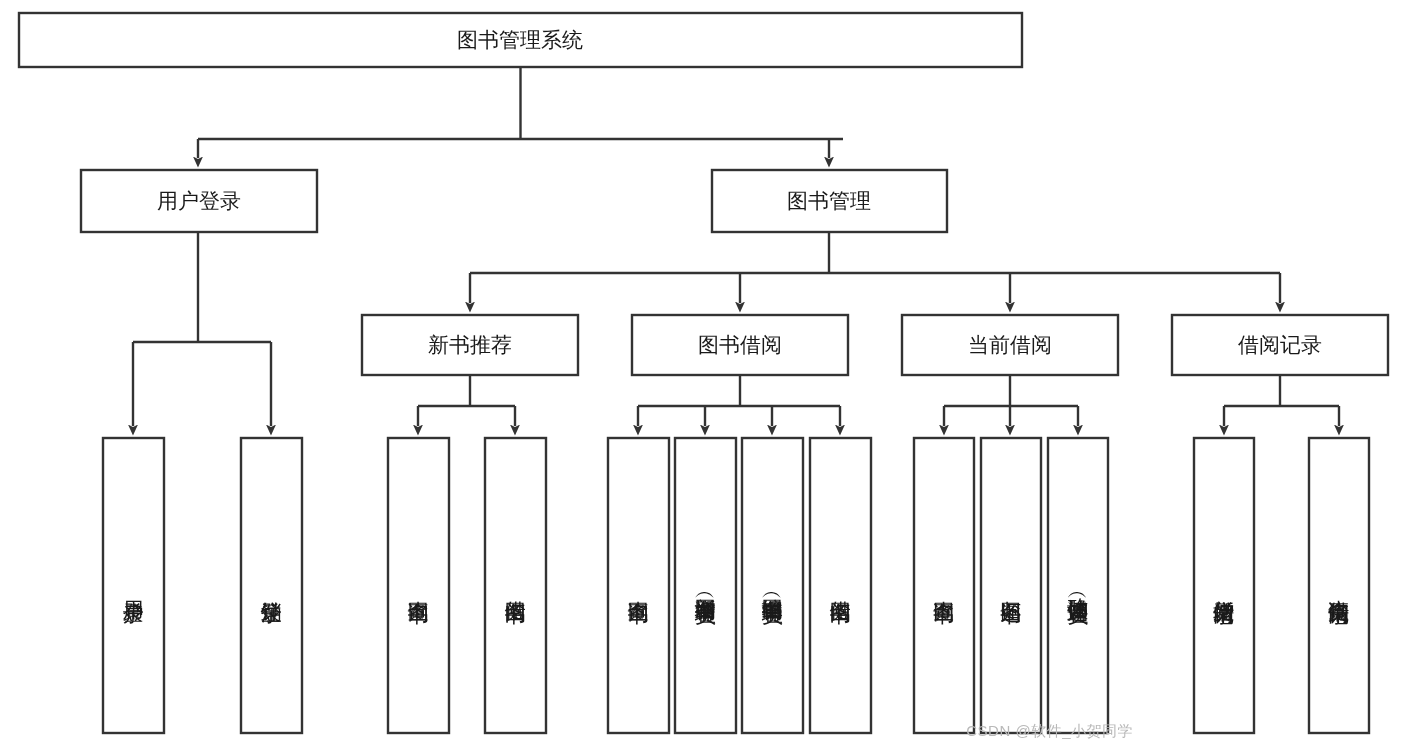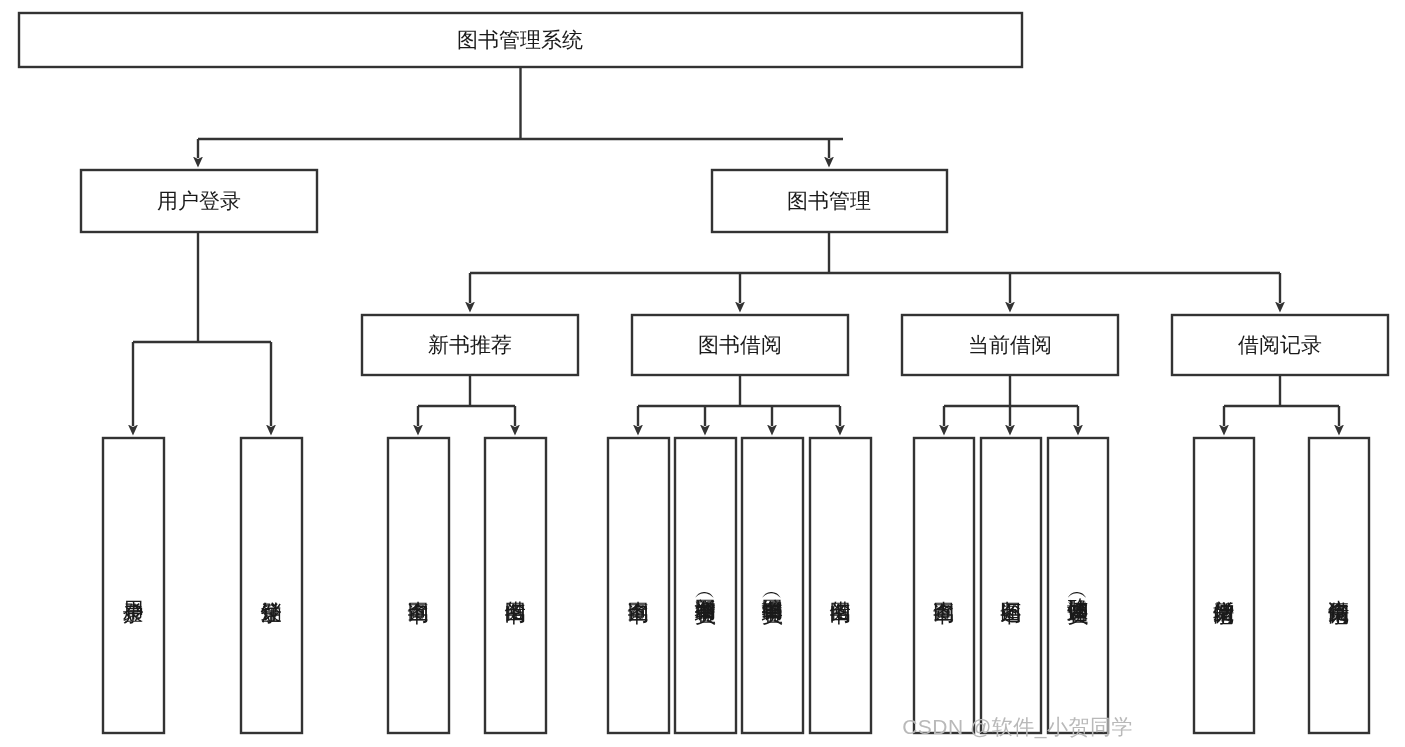--- a/index.html
+++ b/index.html
@@ -60,21 +60,21 @@
     stroke-linecap: butt;
   }
   .arrow-head {
     fill: #333333;
     stroke: none;
   }
   .watermark {
     position: absolute;
     right: 8px;
     bottom: 6px;
-    font-size: 21px;
+    font-size: 15px;
     color: #b9b9b9;
     font-family: "Liberation Sans", "DejaVu Sans", sans-serif;
     letter-spacing: 0.5px;
     pointer-events: none;
   }
 </style>
 </head>
 <body>
 
 <div id="diagram-root">

